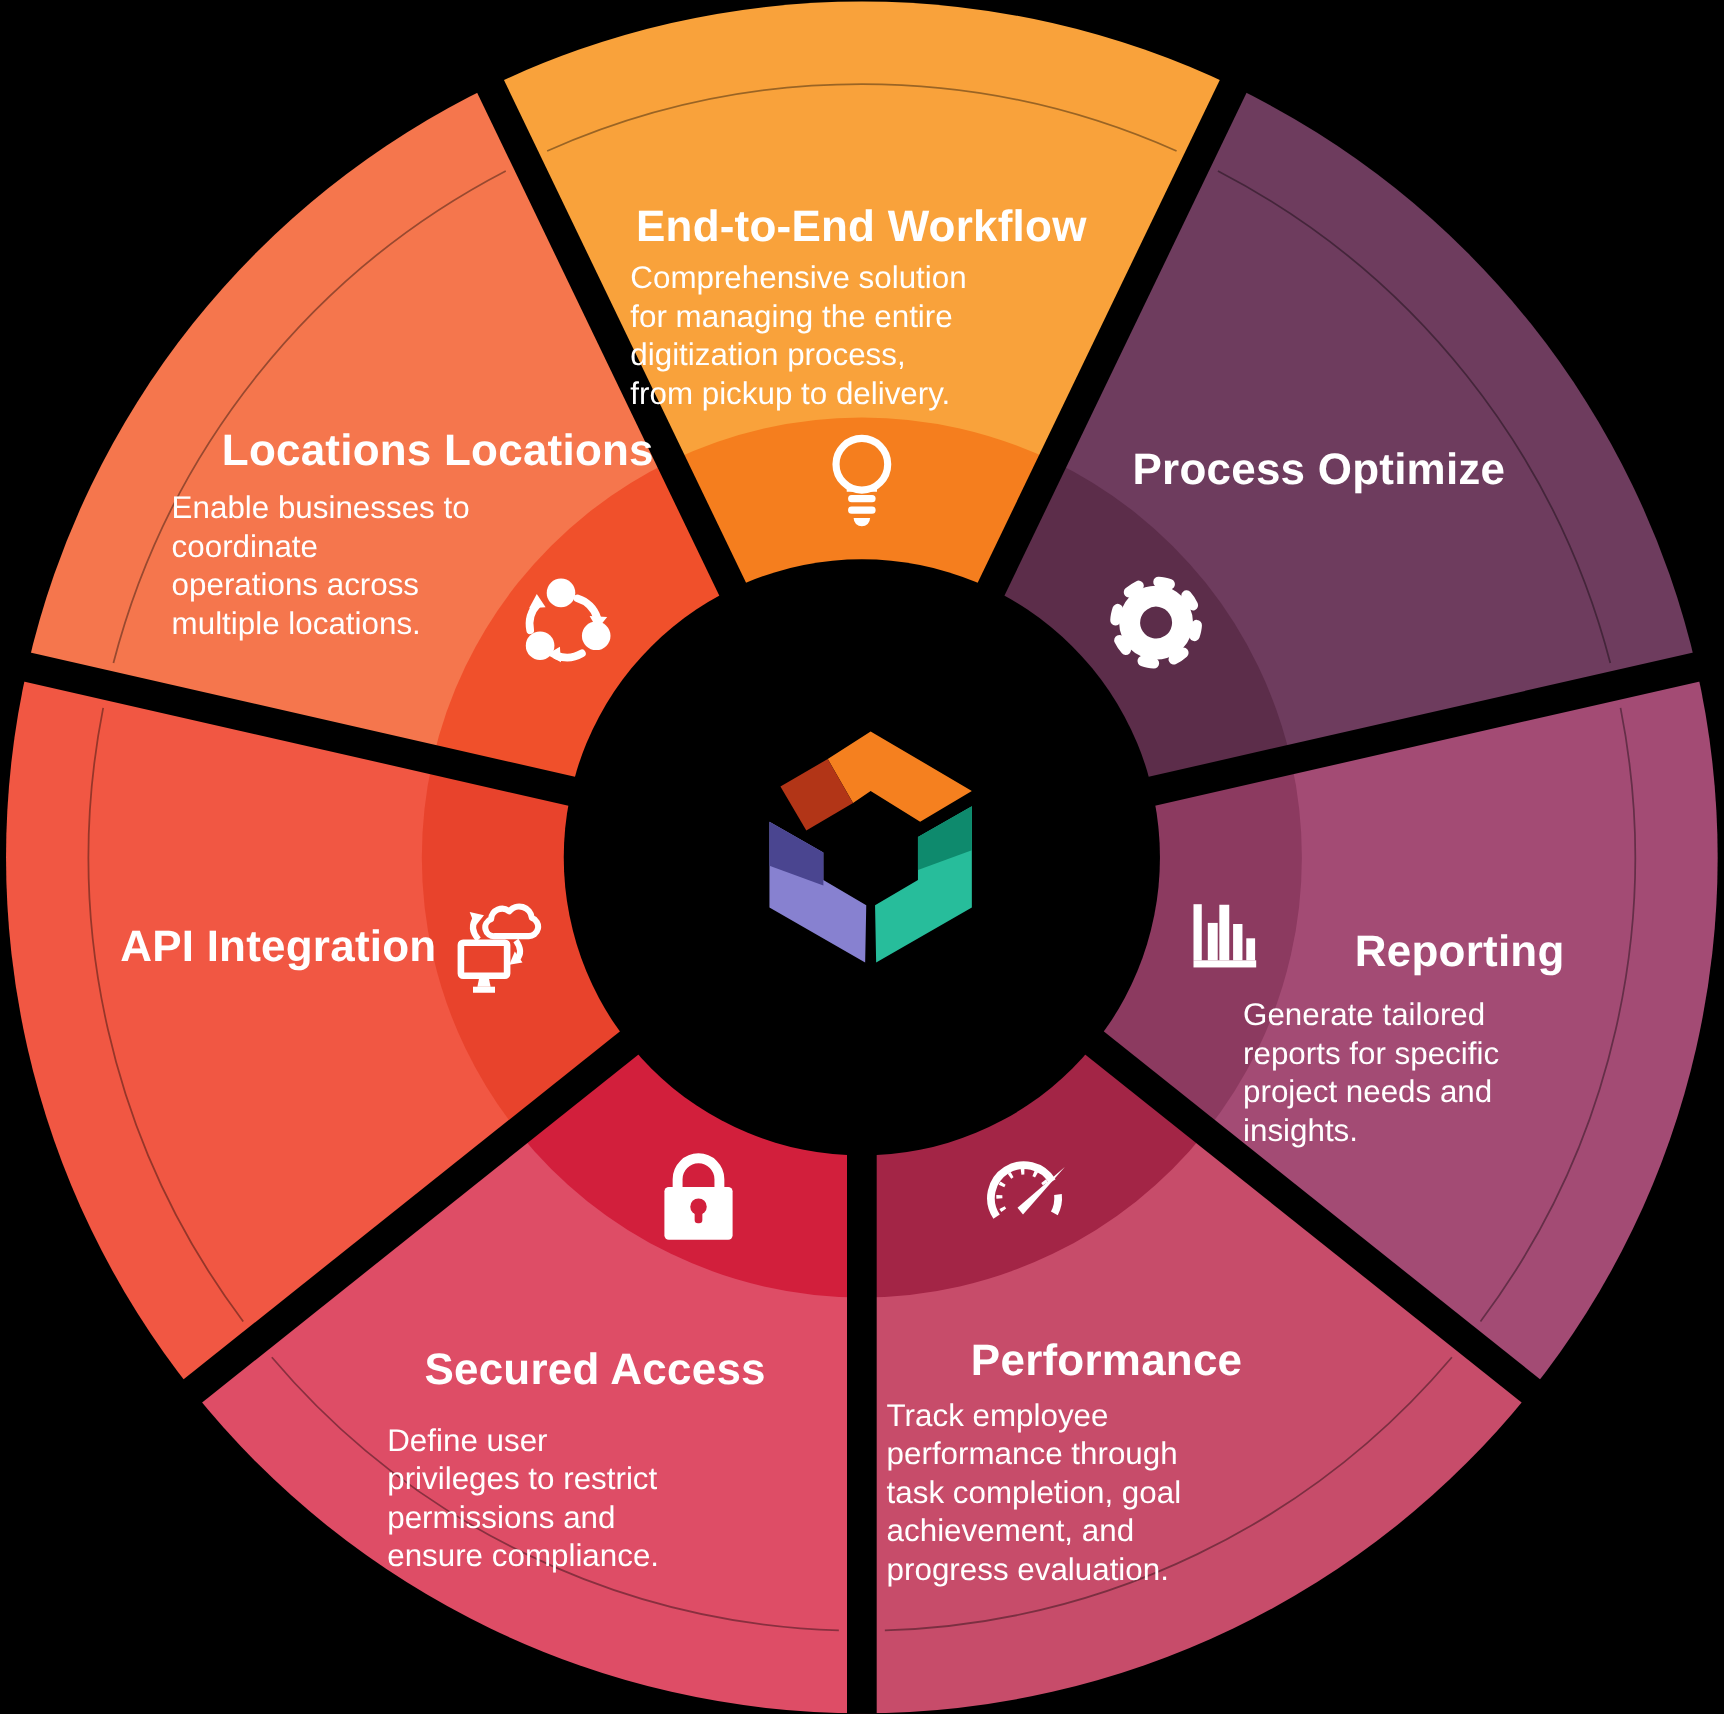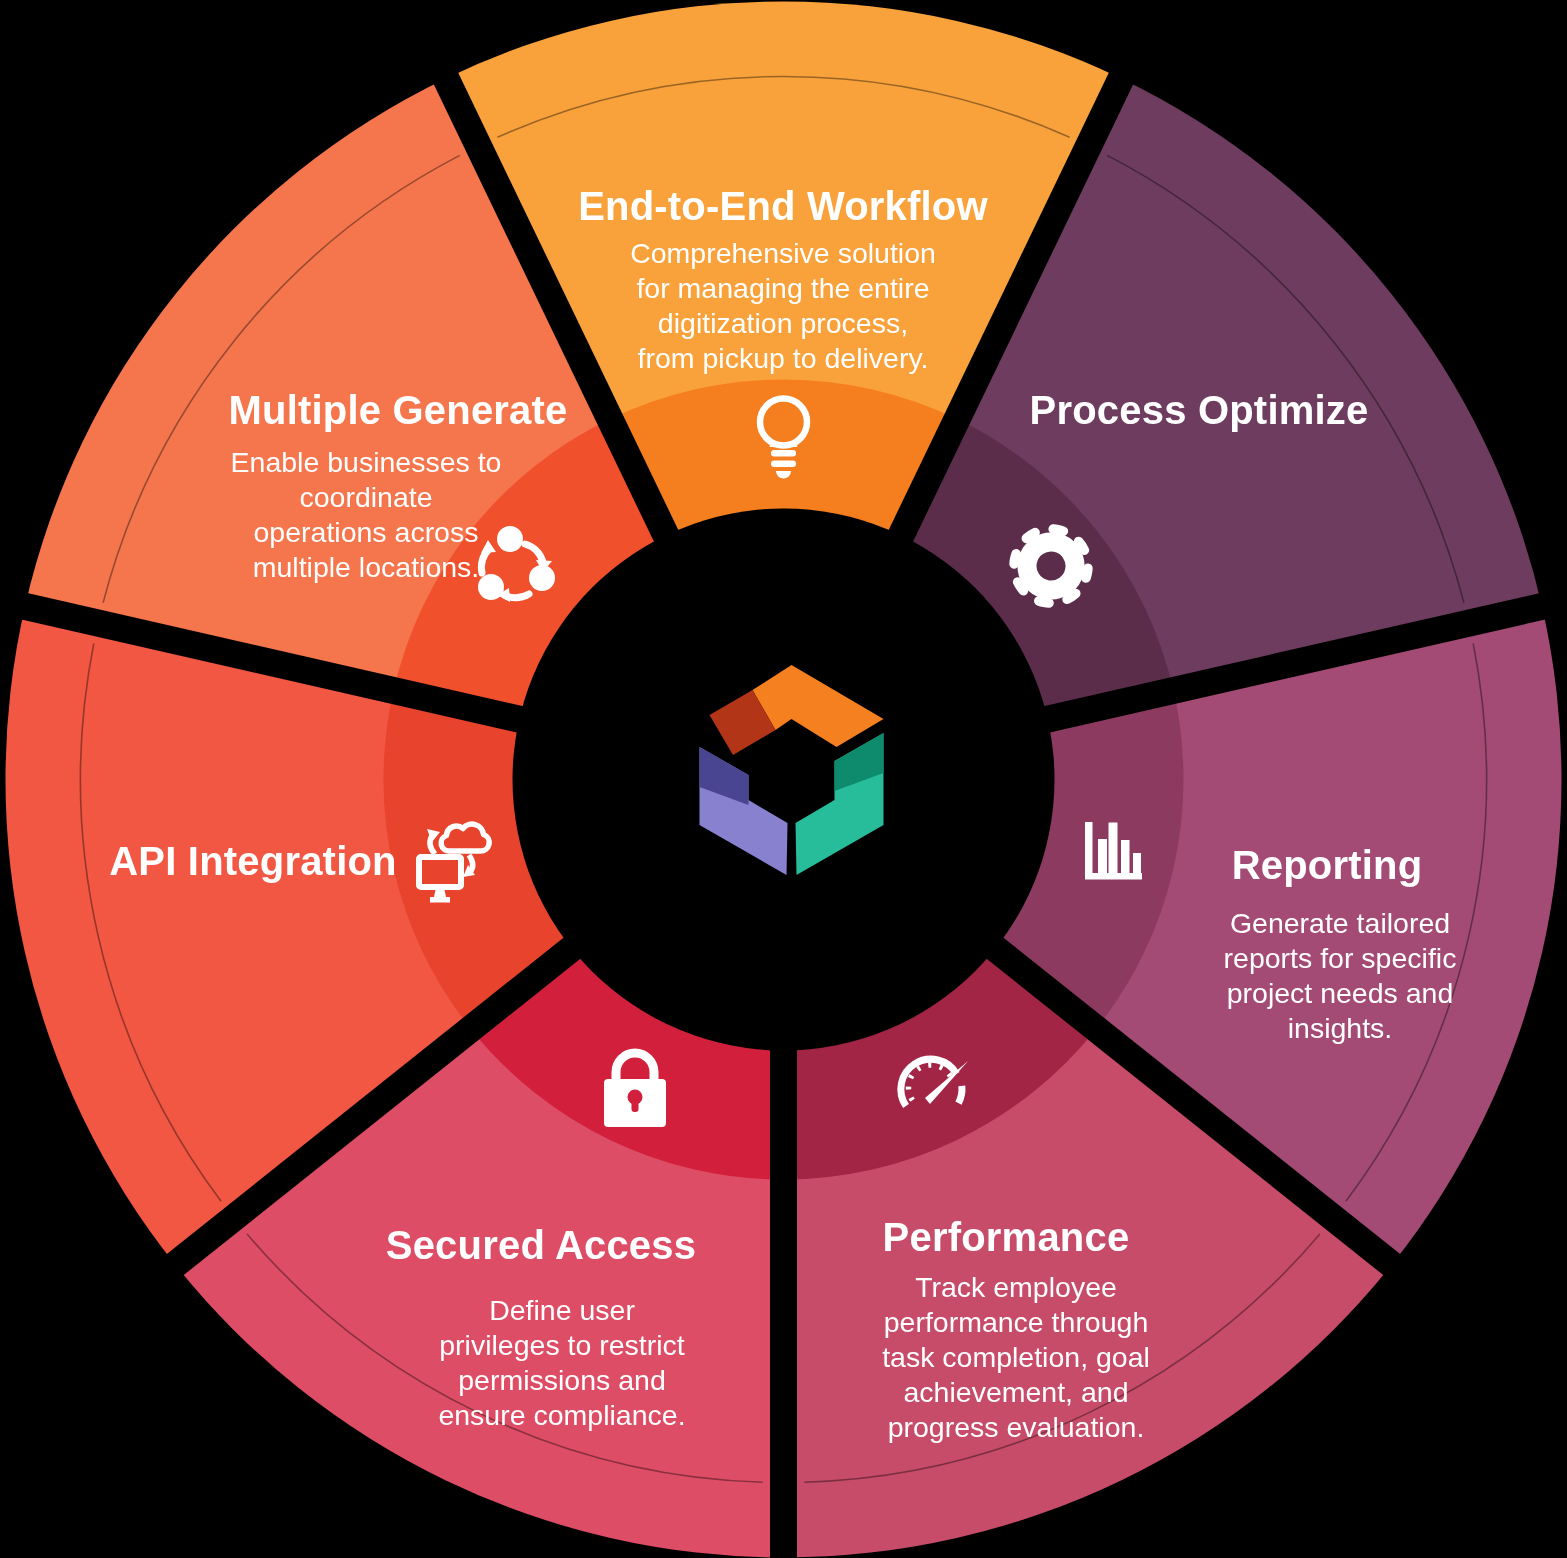--- a/index.html
+++ b/index.html
@@ -17,21 +17,21 @@
     text-align:center;
     color:#fff;
     font-size:40px;
     font-weight:700;
     line-height:46px;
     letter-spacing:0.2px;
   }
   .seg-desc{
     position:absolute;
     width:420px;
-    text-align:center;
+    text-align:left;
     color:#fff;
     font-size:28.5px;
     font-weight:400;
     line-height:35px;
     white-space:pre-line;
   }
   .icon-stroke{fill:none;stroke:#fff;}
   .icon-fill{fill:#fff;}
 </style>
 </head>
@@ -141,21 +141,21 @@
       <polygon class="icon-fill" points="-28,-26 -20,-14 -35,-13"></polygon>
     </g>
   </svg>
 
   <div class="seg-title" style="left:533px;top:183px;">End-to-End Workflow</div>
   <div class="seg-desc" style="left:573px;top:236px;">Comprehensive solution
 for managing the entire
 digitization process,
 from pickup to delivery.</div>
 
-  <div class="seg-title" style="left:949px;top:387px;">Process Optimize</div>
+  <div class="seg-title" style="left:949px;top:404px;">Process Optimize</div>
 
   <div class="seg-title" style="left:1077px;top:842px;">Reporting</div>
   <div class="seg-desc" style="left:1130px;top:906px;">Generate tailored
 reports for specific
 project needs and
 insights.</div>
 
   <div class="seg-title" style="left:756px;top:1214px;">Performance</div>
   <div class="seg-desc" style="left:806px;top:1270px;">Track employee
 performance through
@@ -164,19 +164,19 @@
 progress evaluation.</div>
 
   <div class="seg-title" style="left:291px;top:1222px;">Secured Access</div>
   <div class="seg-desc" style="left:352px;top:1293px;">Define user
 privileges to restrict
 permissions and
 ensure compliance.</div>
 
   <div class="seg-title" style="left:3px;top:838px;">API Integration</div>
 
-  <div class="seg-title" style="left:148px;top:387px;">Multiple Generate</div>
+  <div class="seg-title" style="left:148px;top:387px;">Locations Locations</div>
   <div class="seg-desc" style="left:156px;top:445px;">Enable businesses to
 coordinate
 operations across
 multiple locations.</div>
 
 </div>
 
 </body></html>

